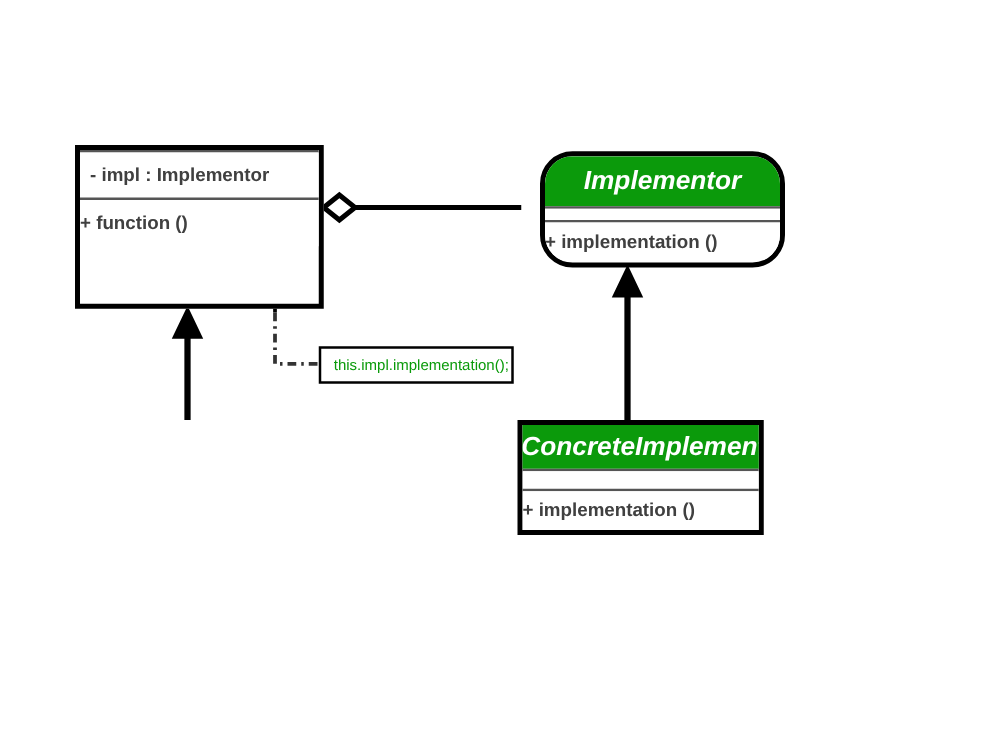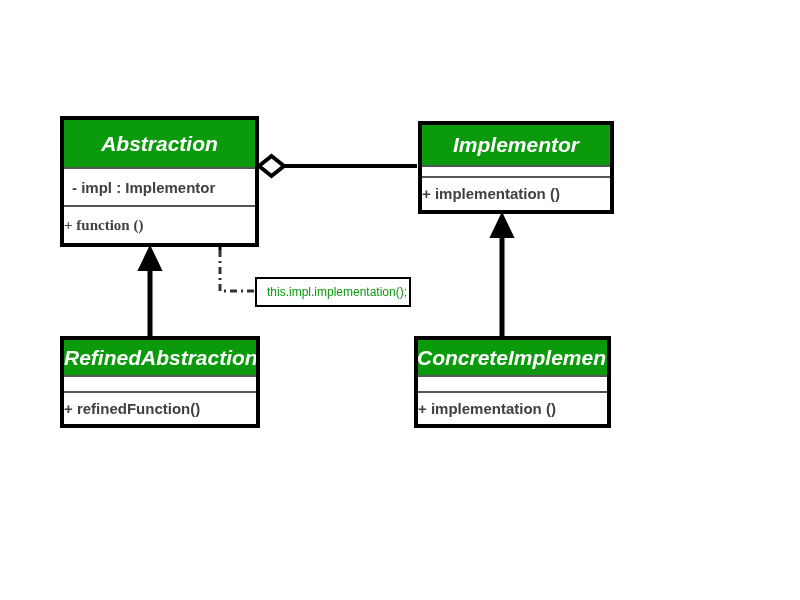--- a/index.html
+++ b/index.html
@@ -114,54 +114,42 @@
       <circle cx="220" cy="232" r="7" fill="#ffffff" stroke="#000000" stroke-width="3"></circle>
       <line x1="220" y1="239" x2="220" y2="250" stroke="#000000" stroke-width="3"></line>
     </g>
 
     <g>
       <polyline points="220,250 220,291 255,291" fill="none" stroke="#333333" stroke-width="3" stroke-dasharray="7 4 2 4"></polyline>
     </g>
   </svg>
 
   <div class="uml-class" style="left:60px; top:116px; width:199px; height:131px;">
-    <div class="uml-title" style="height:47px; line-height:47px;">Abstraction</div>
     <div class="uml-divider"></div>
     <div class="uml-compartment" style="height:36px;">
       <span class="pad">- impl : Implementor</span>
     </div>
     <div class="uml-divider"></div>
-    <div class="uml-compartment center" style="height:37px; padding-right:84px;font-family:Liberation Serif, serif;">
+    <div class="uml-compartment center" style="height:37px; padding-right:84px;">
       <span>+ function ()</span>
     </div>
   </div>
 
-  <div class="uml-class" style="left:418px; top:121px; width:196px; height:93px;">
+  <div class="uml-class" style="left:432px; top:121px; width:196px; height:93px;border-radius:26px;">
     <div class="uml-title" style="height:40px; line-height:40px;">Implementor</div>
     <div class="uml-divider"></div>
     <div class="uml-compartment empty" style="height:9px;">
       <span class="pad"></span>
     </div>
     <div class="uml-divider"></div>
     <div class="uml-compartment center" style="height:30px;">
       <span>+ implementation ()</span>
     </div>
   </div>
 
-  <div class="uml-class" style="left:60px; top:336px; width:200px; height:92px;">
-    <div class="uml-title" style="height:35px; line-height:35px; width:192px;">RefinedAbstraction</div>
-    <div class="uml-divider"></div>
-    <div class="uml-compartment empty" style="height:14px;">
-      <span class="pad"></span>
-    </div>
-    <div class="uml-divider"></div>
-    <div class="uml-compartment center" style="height:31px;">
-      <span>+ refinedFunction()</span>
-    </div>
-  </div>
 
   <div class="uml-class" style="left:414px; top:336px; width:197px; height:92px;">
     <div class="uml-title" style="height:35px; line-height:35px; width:197px; margin-left:-1px;">ConcreteImplementor</div>
     <div class="uml-divider"></div>
     <div class="uml-compartment empty" style="height:14px;">
       <span class="pad"></span>
     </div>
     <div class="uml-divider"></div>
     <div class="uml-compartment center" style="height:31px;">
       <span>+ implementation ()</span>

